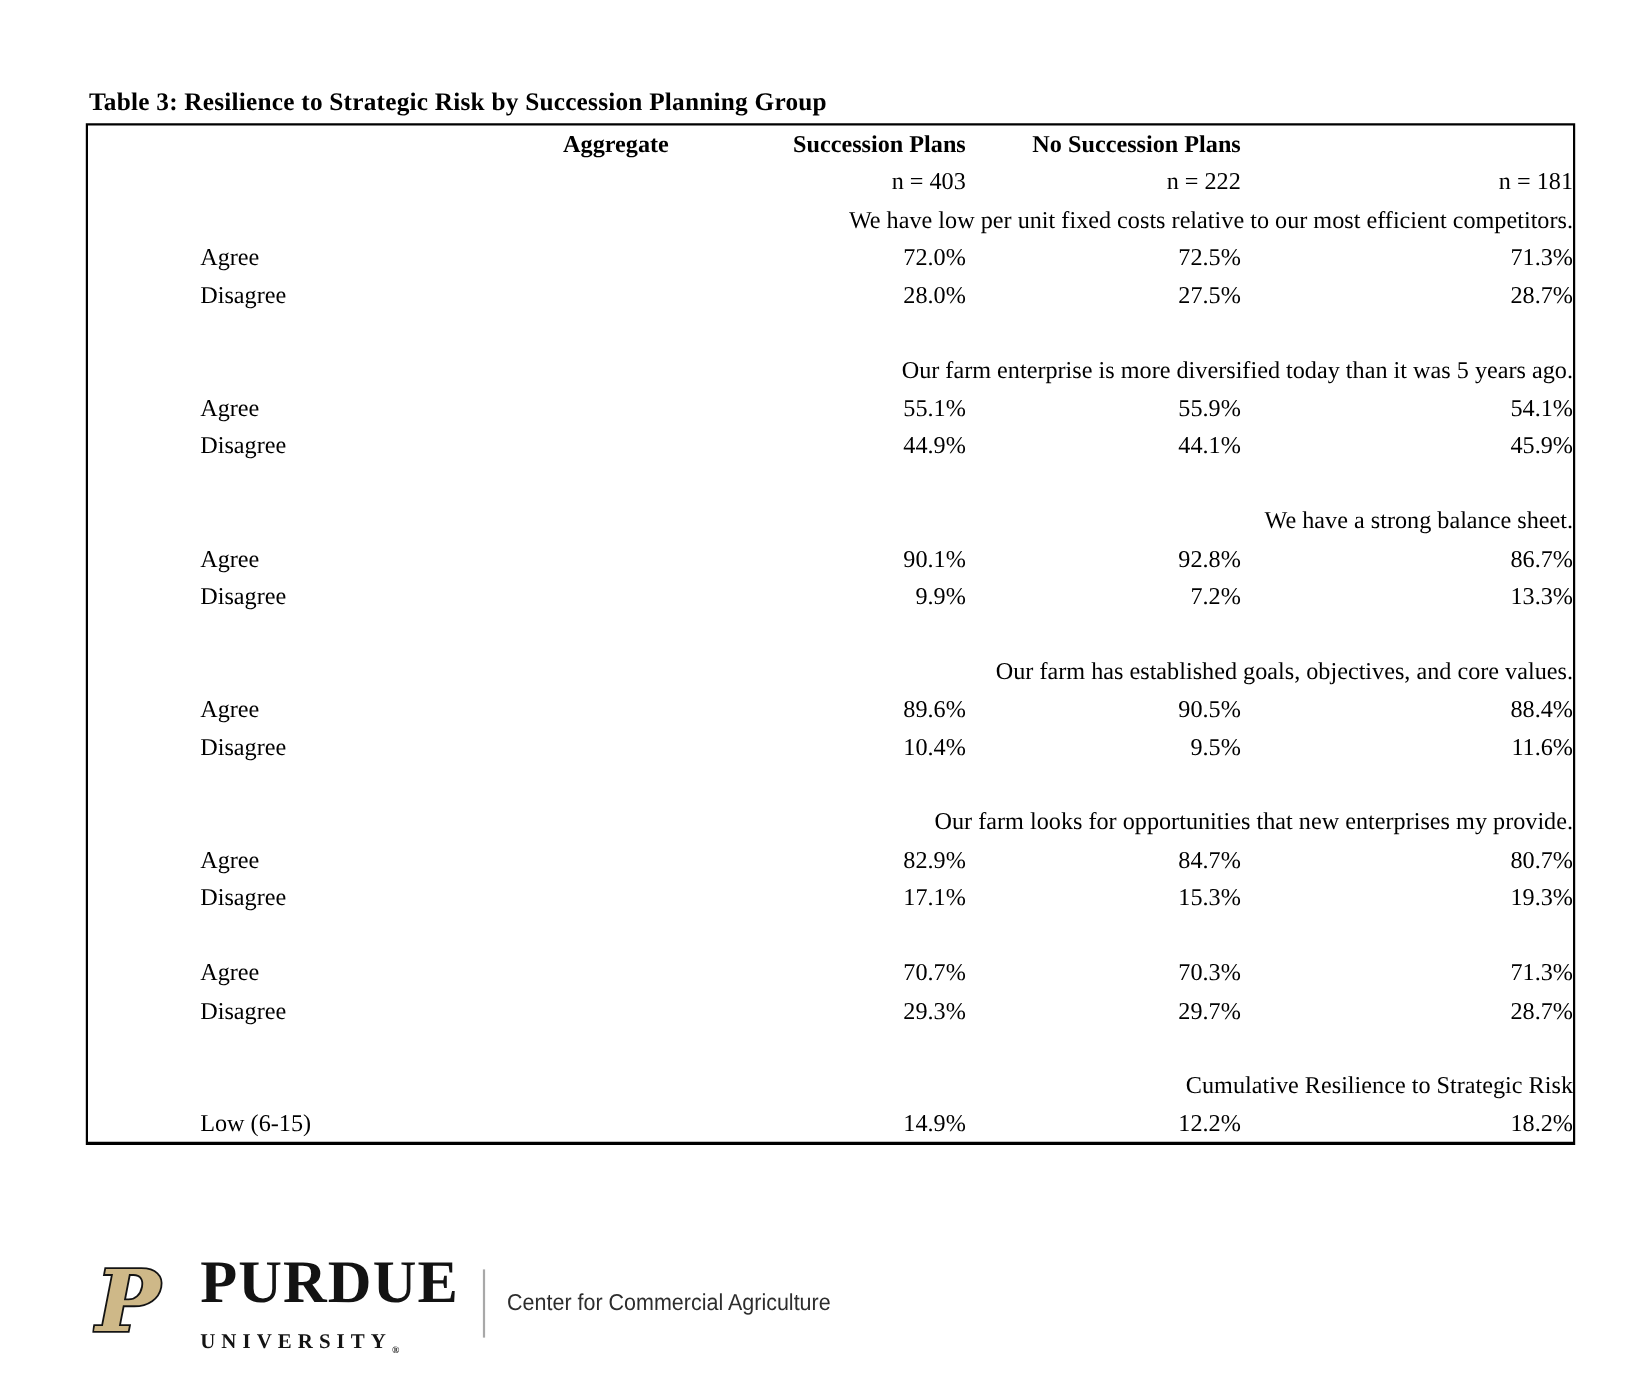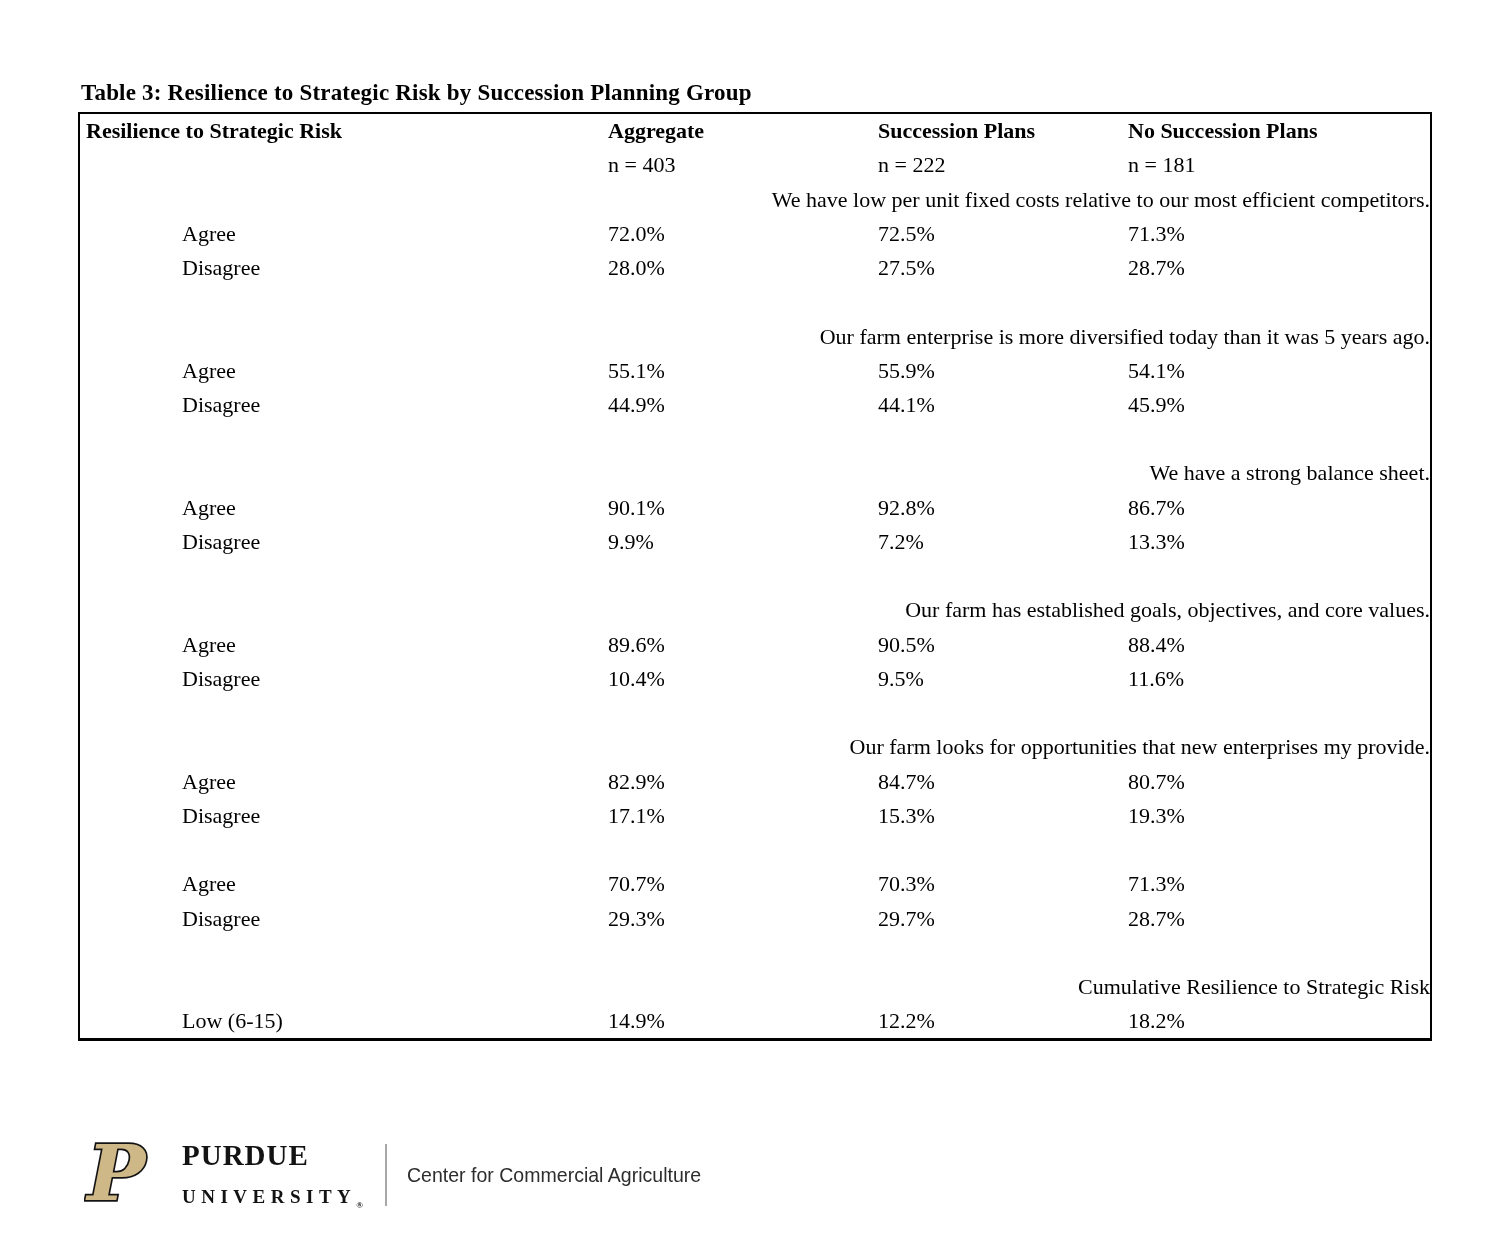--- a/index.html
+++ b/index.html
@@ -34,39 +34,39 @@
   .t-row {
     display: grid;
     grid-template-columns: 528px 270px 250px 302px;
     height: 34.24px;
     align-items: center;
     font-size: 22px;
     line-height: 1;
   }
   .t-row .cell { white-space: nowrap; overflow: visible; }
   .lbl  { text-align: left; padding-left: 6px; }
-  .val  { text-align: left; }
+  .val  { text-align: right; }
   .indent { padding-left: 102px; }
   .statement { grid-column: 1 / -1; text-align: right; padding-left: 5px; white-space: nowrap; }
   .bold { font-weight: bold; }
   .spacer { height: 34.24px; }
 
   
   .footer {
     position: absolute;
     left: 84px; top: 1138px;
     display: flex;
     align-items: center;
   }
   .p-mark { width: 84px; height: 74px; margin-right: 14px; }
   .wordmark { display: flex; flex-direction: column; justify-content: center; }
   .brand-name {
     font-family: "Liberation Serif", serif;
     font-weight: bold;
-    font-size: 29px;
+    font-size: 55px;
     letter-spacing: 1px;
     color: #131313;
     line-height: 1.0;
   }
   .brand-sub {
     font-family: "Liberation Serif", serif;
     font-weight: bold;
     font-size: 19px;
     letter-spacing: 5.5px;
     color: #131313;
@@ -91,21 +91,20 @@
 </head>
 <body>
 
 <div class="page">
 
   <div class="doc-title">Table 3: Resilience to Strategic Risk by Succession Planning Group</div>
 
   <div class="data-table">
 
     <div class="t-row">
-      <div class="cell lbl bold">Resilience to Strategic Risk</div>
       <div class="cell val bold">Aggregate</div>
       <div class="cell val bold">Succession Plans</div>
       <div class="cell val bold">No Succession Plans</div>
     </div>
 
     <div class="t-row">
       <div class="cell lbl"></div>
       <div class="cell val">n = 403</div>
       <div class="cell val">n = 222</div>
       <div class="cell val">n = 181</div>

